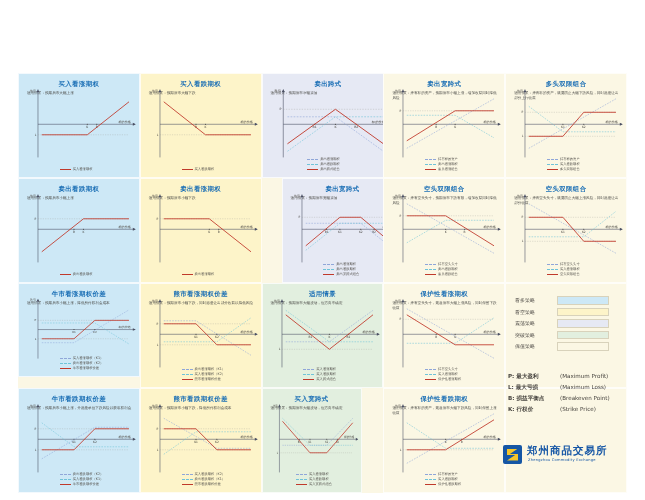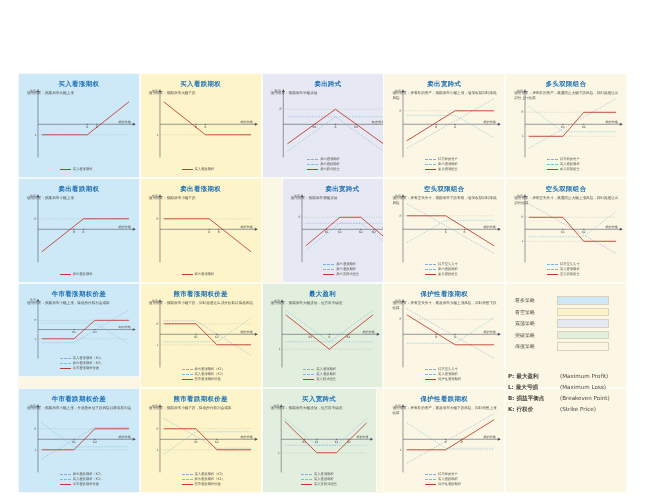--- a/index.html
+++ b/index.html
@@ -463,21 +463,21 @@
               <span class="swatch" style="border-top-color: rgb(111, 195, 216); border-top-style: dashed;"></span>
               <span>买入看涨期权（K2）</span>
             </div>
             <div class="lrow">
               <span class="swatch" style="border-top-color: rgb(192, 57, 43); border-top-style: solid;"></span>
               <span>熊市看涨期权价差</span>
             </div>
           </div>
         </div>
         <div class="cell tint-green" style="left: 243.6px; top: 210px; width: 121.8px; height: 105px;">
-          <div class="ctitle">最大盈利</div>
+          <div class="ctitle">适用情景</div>
           <div class="cdesc">适用情景：预期后市大幅波动，但方向不确定</div>
           <div class="plot"><svg viewBox="0 0 112 86" width="100%" height="100%" preserveAspectRatio="none">
               <line x1="13" y1="5" x2="13" y2="69" stroke="#4a4f63" stroke-width="0.55"></line>
               <line x1="13" y1="37" x2="110" y2="37" stroke="#4a4f63" stroke-width="0.55"></line>
               <polygon points="11.6,6 14.4,6 13,3" fill="#4a4f63"></polygon>
               <polygon points="108,35.6 108,38.4 111,37" fill="#4a4f63"></polygon>
               <text x="11" y="5.5" font-size="3.1" fill="#55524d" text-anchor="end" font-family="&quot;DejaVu Sans&quot;,&quot;Liberation Sans&quot;,sans-serif">盈亏</text>
               <text x="106" y="35.4" font-size="3.1" fill="#55524d" text-anchor="end" font-family="&quot;DejaVu Sans&quot;,&quot;Liberation Sans&quot;,sans-serif">标的价格</text>
               <text x="60.5" y="40.6" font-size="2.9" fill="#3f3d39" text-anchor="middle" font-family="&quot;DejaVu Sans&quot;,&quot;Liberation Sans&quot;,sans-serif">K</text>
               <circle cx="60.5" cy="37" r="0.55" fill="#3f3d39"></circle>
@@ -609,21 +609,21 @@
             <div class="lrow">
               <span class="swatch" style="border-top-color: rgb(111, 195, 216); border-top-style: dashed;"></span>
               <span>买入看跌期权（K1）</span>
             </div>
             <div class="lrow">
               <span class="swatch" style="border-top-color: rgb(192, 57, 43); border-top-style: solid;"></span>
               <span>牛市看跌期权价差</span>
             </div>
           </div>
         </div>
-        <div class="cell tint-green" style="left: 243.6px; top: 315px; width: 115px; height: 105px;">
+        <div class="cell tint-green" style="left: 243.6px; top: 315px; width: 100px; height: 105px;">
           <div class="ctitle">买入宽跨式</div>
           <div class="cdesc">适用情景：预期后市大幅波动，但方向不确定</div>
           <div class="plot"><svg viewBox="0 0 112 86" width="100%" height="100%" preserveAspectRatio="none">
               <line x1="13" y1="5" x2="13" y2="69" stroke="#4a4f63" stroke-width="0.55"></line>
               <line x1="13" y1="37" x2="110" y2="37" stroke="#4a4f63" stroke-width="0.55"></line>
               <polygon points="11.6,6 14.4,6 13,3" fill="#4a4f63"></polygon>
               <polygon points="108,35.6 108,38.4 111,37" fill="#4a4f63"></polygon>
               <text x="11" y="5.5" font-size="3.1" fill="#55524d" text-anchor="end" font-family="&quot;DejaVu Sans&quot;,&quot;Liberation Sans&quot;,sans-serif">盈亏</text>
               <text x="106" y="35.4" font-size="3.1" fill="#55524d" text-anchor="end" font-family="&quot;DejaVu Sans&quot;,&quot;Liberation Sans&quot;,sans-serif">标的价格</text>
               <text x="51" y="40.6" font-size="2.9" fill="#3f3d39" text-anchor="middle" font-family="&quot;DejaVu Sans&quot;,&quot;Liberation Sans&quot;,sans-serif">K1</text>
@@ -707,14 +707,19 @@
       <div class="keysw" style="top: 46px; background: rgb(251, 247, 228);"></div>
     </div>
 
   <div class="defs" id="defs">
       <div><span class="dz">P: 最大盈利</span><span class="den">(Maximum Profit)</span></div>
       <div><span class="dz">L: 最大亏损</span><span class="den">(Maximum Loss)</span></div>
       <div><span class="dz">B: 损益平衡点</span><span class="den">(Breakeven Point)</span></div>
       <div><span class="dz">K: 行权价</span><span class="den">(Strike Price)</span></div>
     </div>
 
+  <div class="logo">
+    <div class="logomark"></div>
+    <div class="logocn">郑州商品交易所</div>
+    <div class="logoen">Zhengzhou Commodity Exchange</div>
+  </div>
 
 </div>
 
 </body></html>

